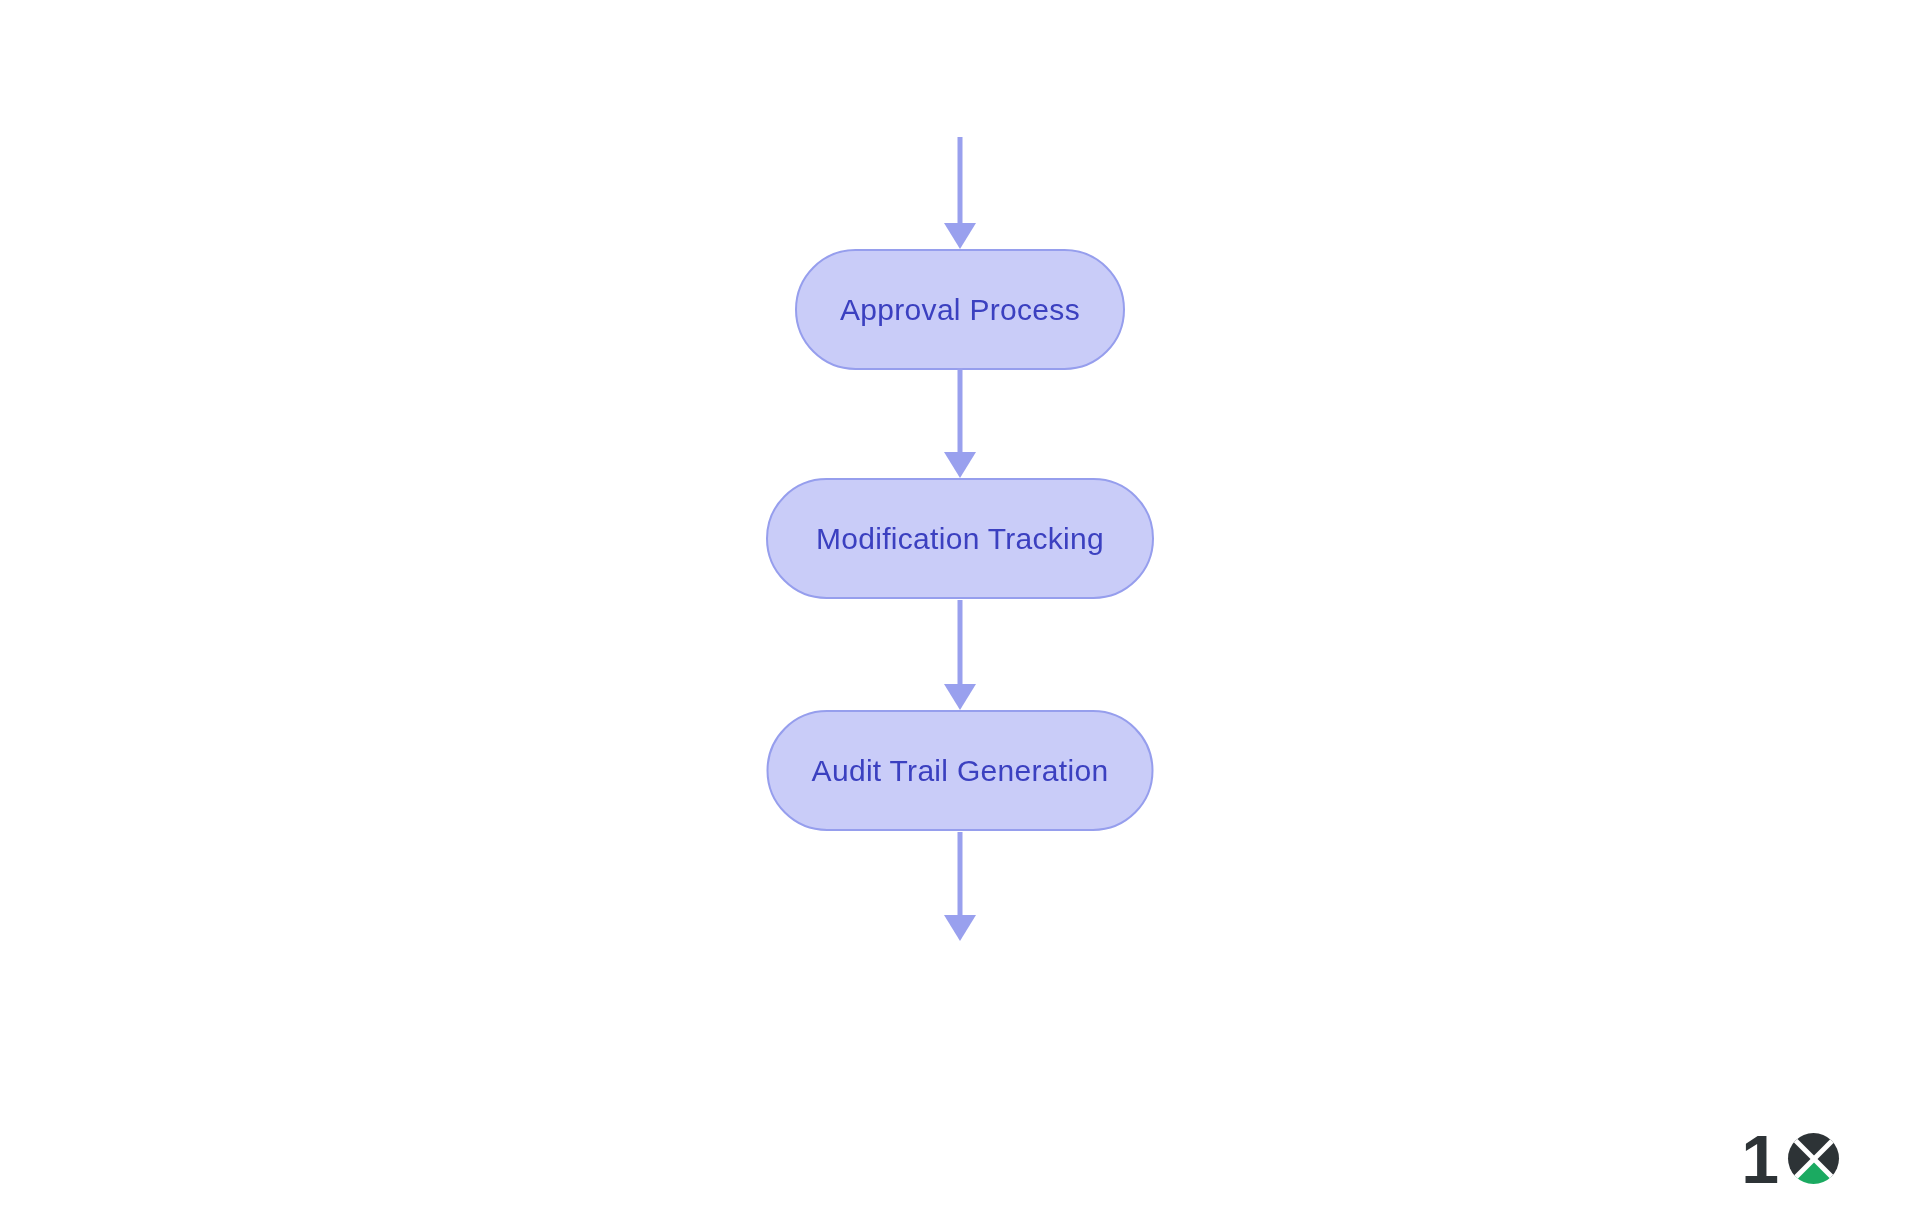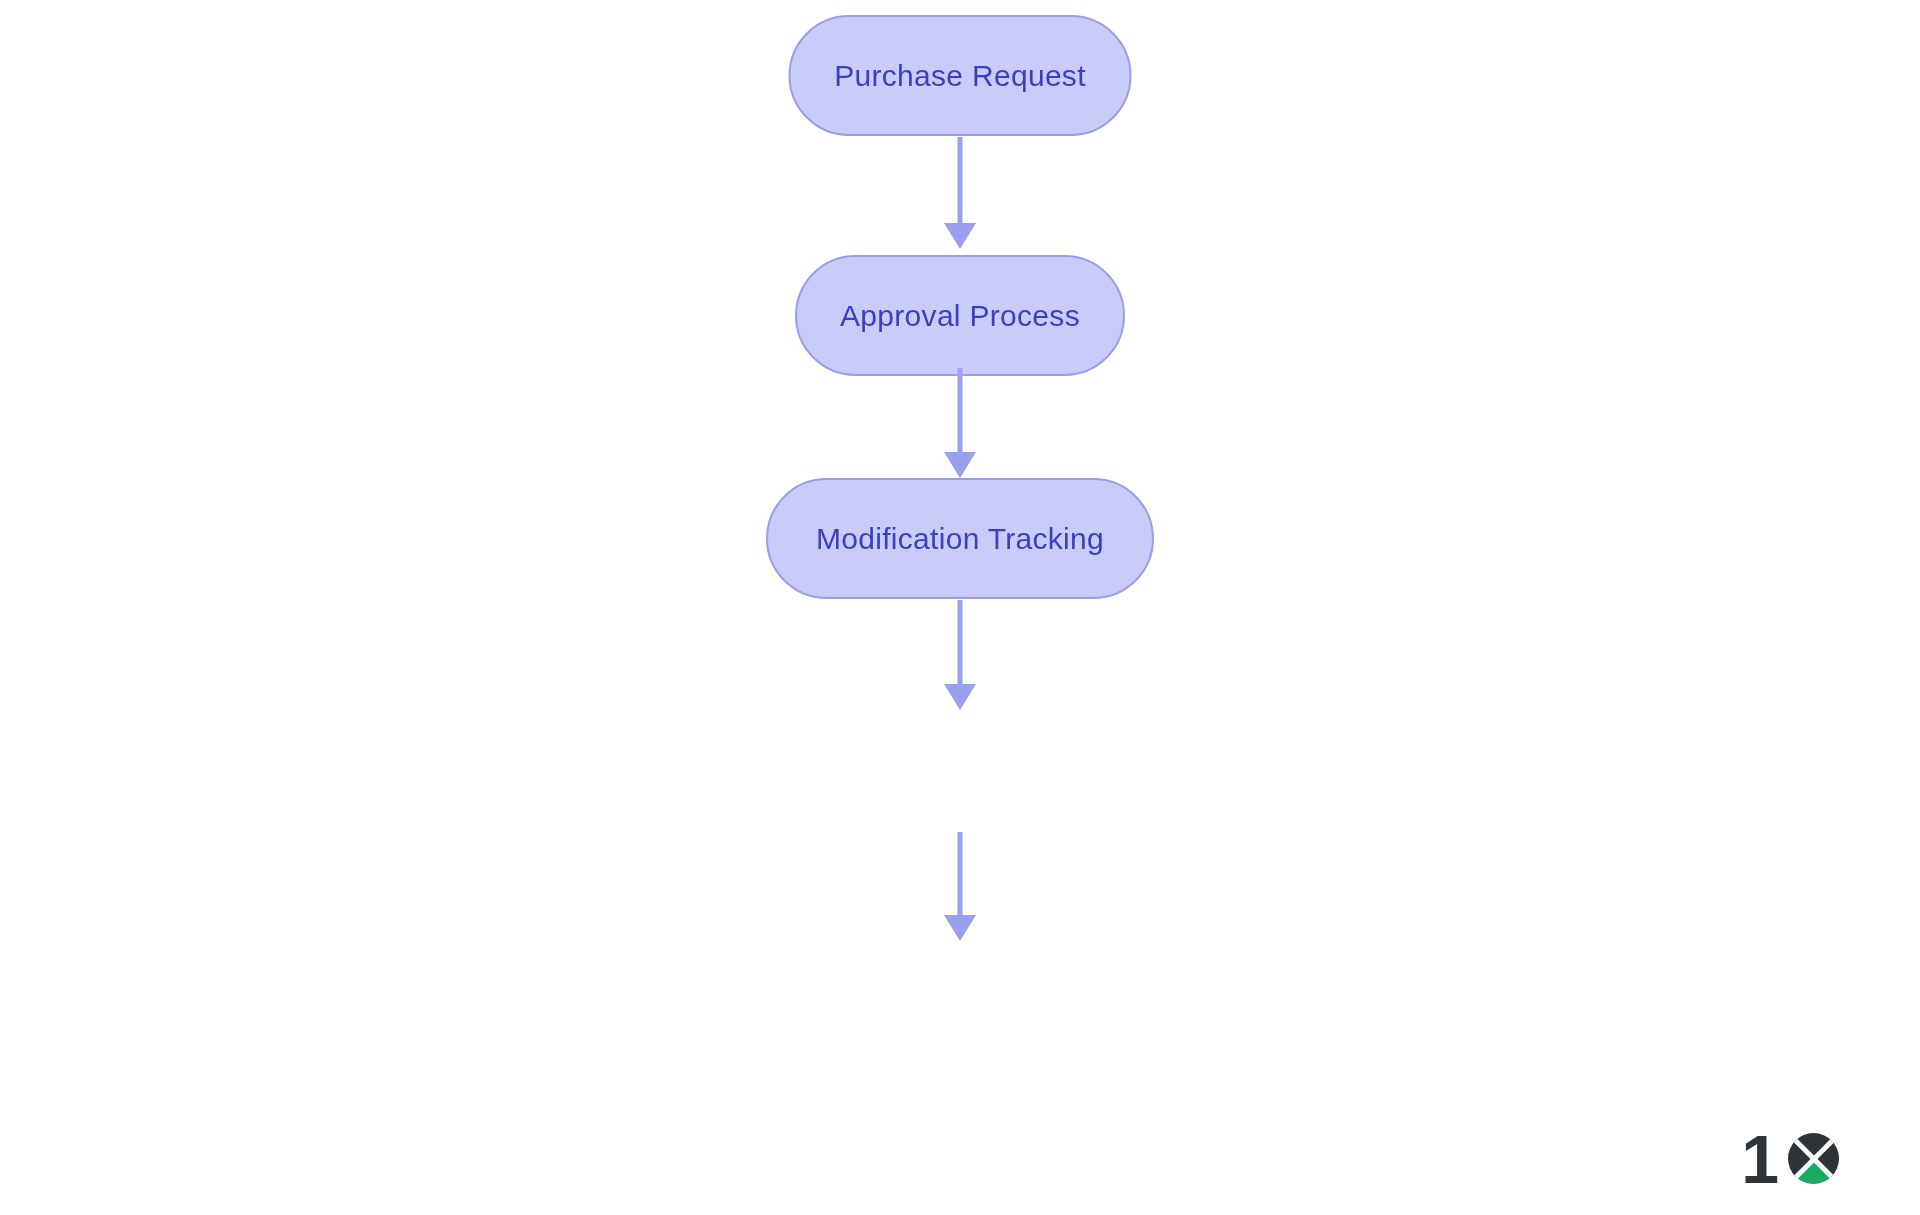--- a/index.html
+++ b/index.html
@@ -34,21 +34,21 @@
     align-items: center;
     justify-content: center;
   }
   .node span {
     font-size: 30px;
     letter-spacing: 0.3px;
     color: var(--node-text);
     white-space: nowrap;
   }
   .n1 { top: 15px;  width: 343px; }
-  .n2 { top: 255px; width: 330px; }
+  .n2 { top: 249px; width: 330px; }
   .n3 { top: 478px; width: 388px; }
   .n4 { top: 710px; width: 387px; }
   .n5 { top: 941px; width: 410px; }
 
   .arrow {
     position: absolute;
     left: 50%;
     transform: translateX(-50%);
     width: 32px;
   }
@@ -115,23 +115,20 @@
     background: #ffffff;
   }
   .logo-circle .bar1 { transform: translate(-50%, -50%) rotate(45deg); }
   .logo-circle .bar2 { transform: translate(-50%, -50%) rotate(-45deg); }
 </style>
 </head>
 <body>
 
 <div class="canvas">
 
-  <div class="node n1">
-    <span>Purchase Request</span>
-  </div>
 
   <div class="arrow a1">
     <div class="arrow-line"></div>
     <div class="arrow-head"></div>
   </div>
 
   <div class="node n2">
     <span>Approval Process</span>
   </div>
 
@@ -142,20 +139,23 @@
 
   <div class="node n3">
     <span>Modification Tracking</span>
   </div>
 
   <div class="arrow a3">
     <div class="arrow-line"></div>
     <div class="arrow-head"></div>
   </div>
 
+  <div class="node n4">
+    <span>Audit Trail Generation</span>
+  </div>
 
   <div class="arrow a4">
     <div class="arrow-line"></div>
     <div class="arrow-head"></div>
   </div>
 
 
   <div class="logo">
     <span class="logo-one">1</span>
     <span class="logo-circle">

